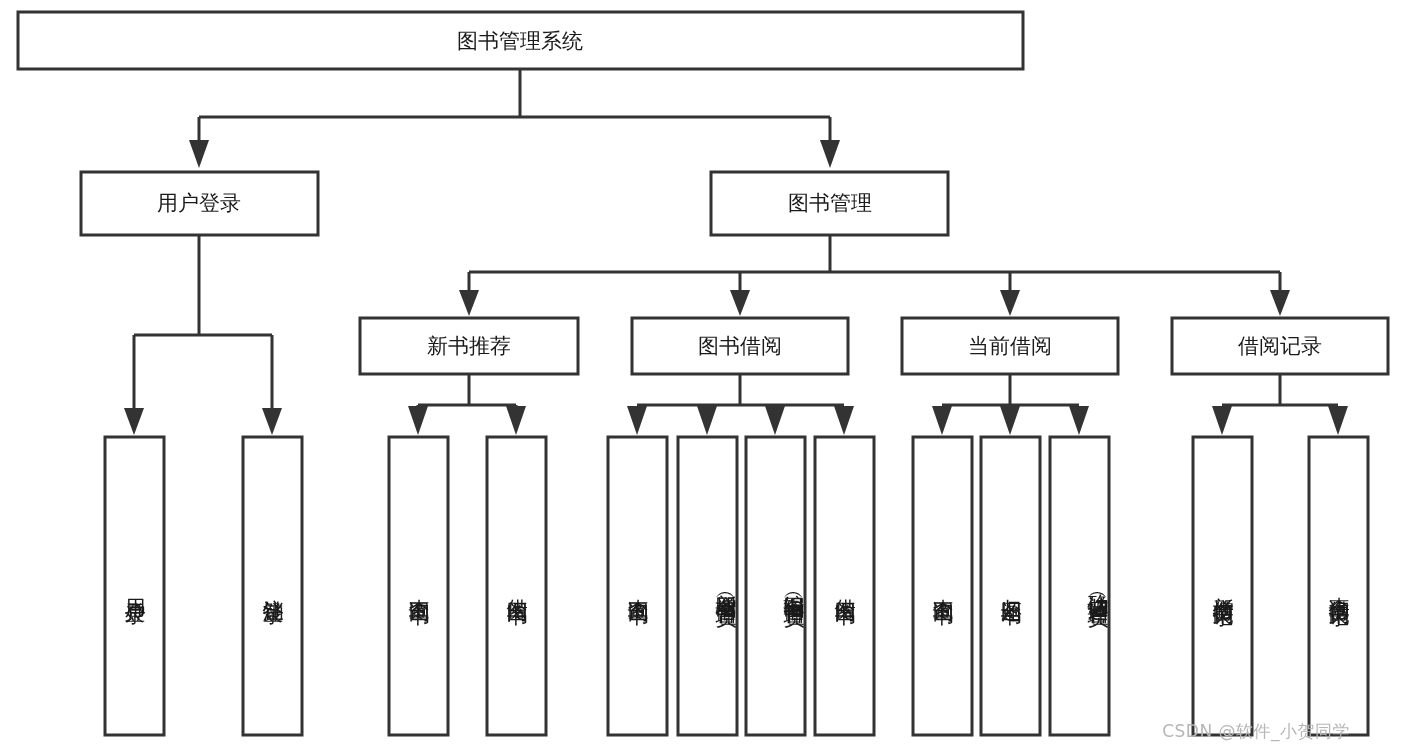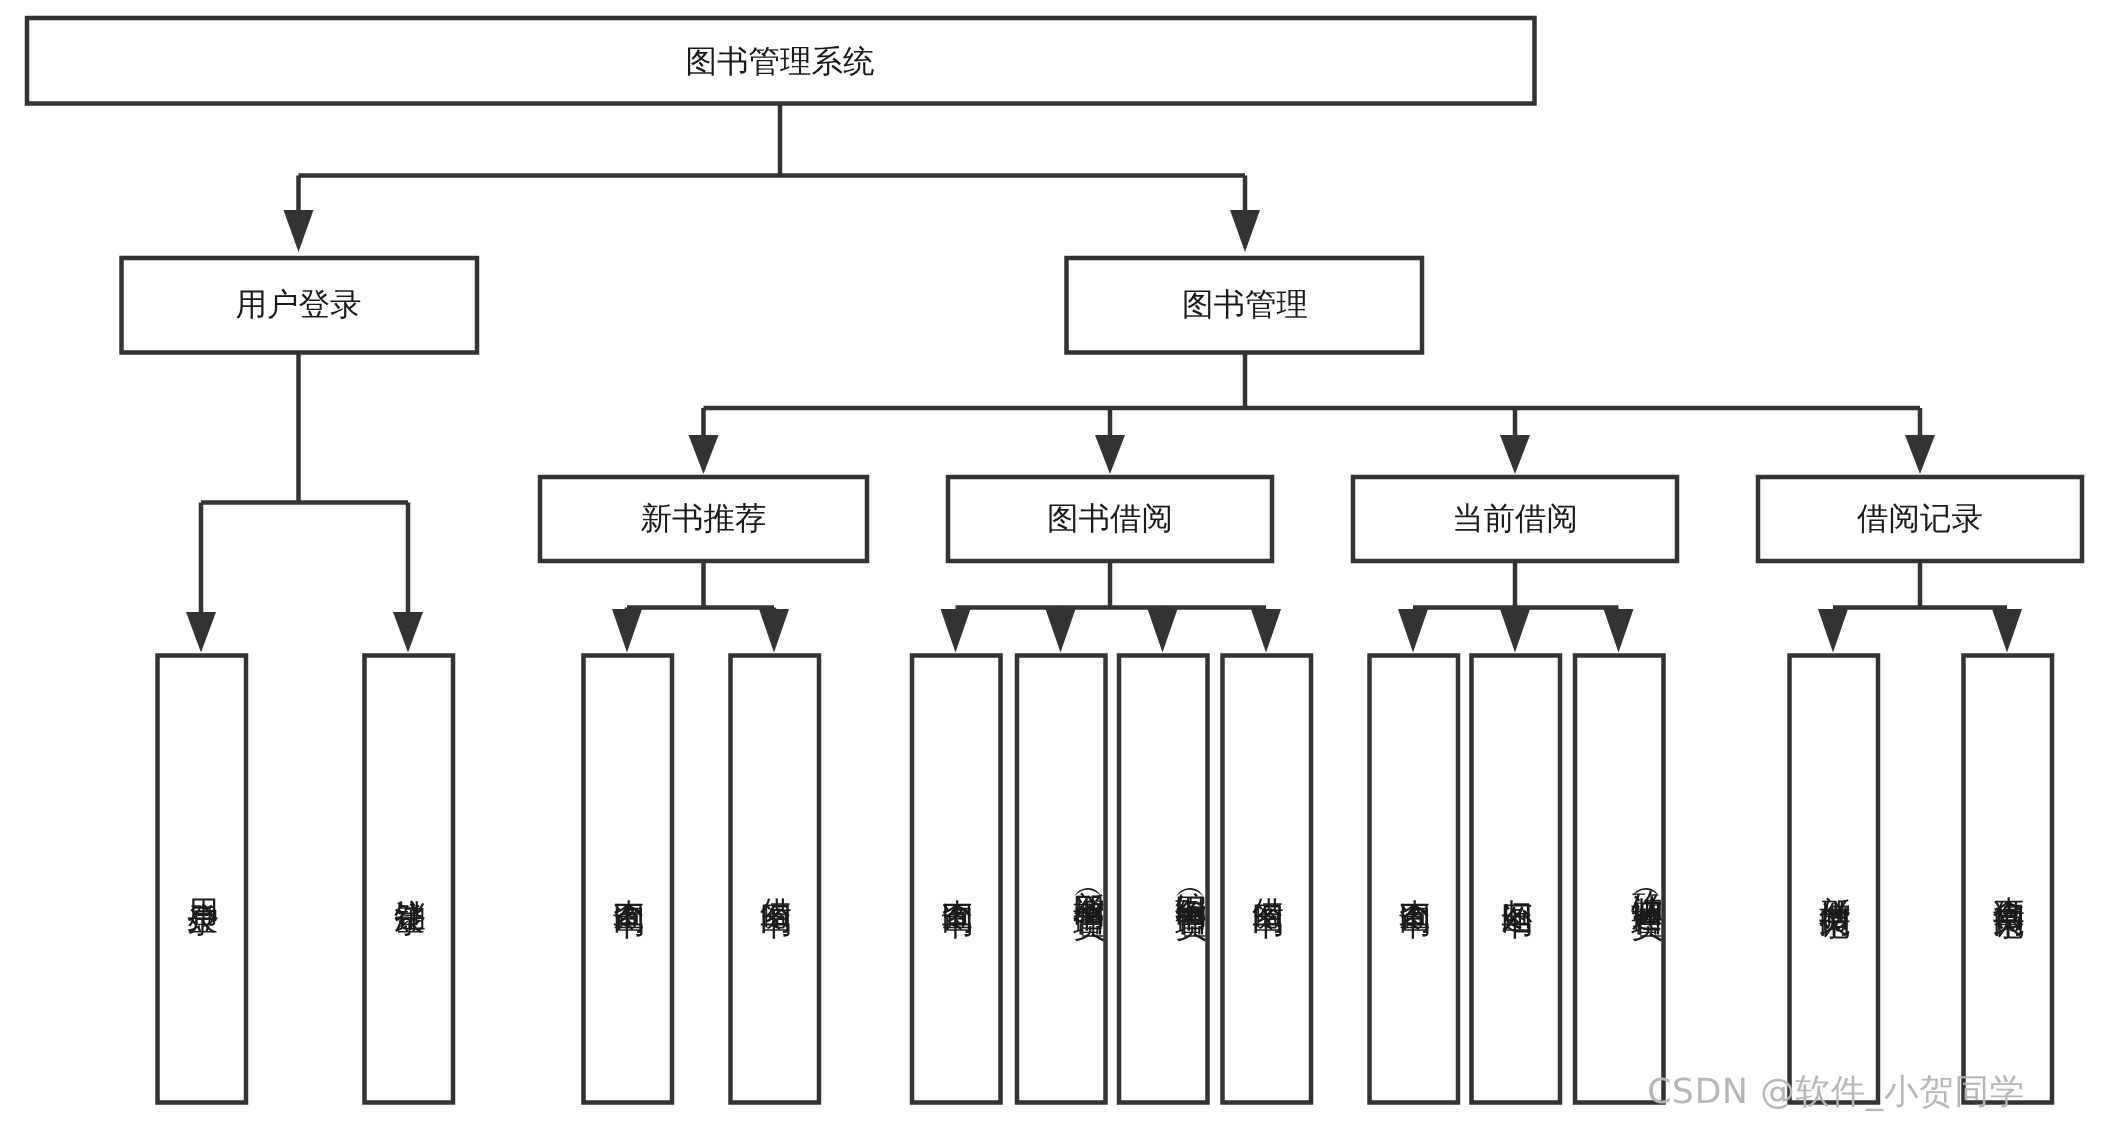--- a/index.html
+++ b/index.html
@@ -63,21 +63,21 @@
     justify-content: center;
     text-align: center;
     white-space: pre;
     pointer-events: none;
   }
   .watermark {
     position: absolute;
     right: 8px;
     bottom: 4px;
     font-family: "DejaVu Sans", "Liberation Sans", sans-serif;
-    font-size: 23px;
+    font-size: 17px;
     color: #b6b6b6;
     letter-spacing: 0.5px;
     white-space: nowrap;
   }
 </style>
 </head>
 <body>
 
 <div id="diagram-root">
 

